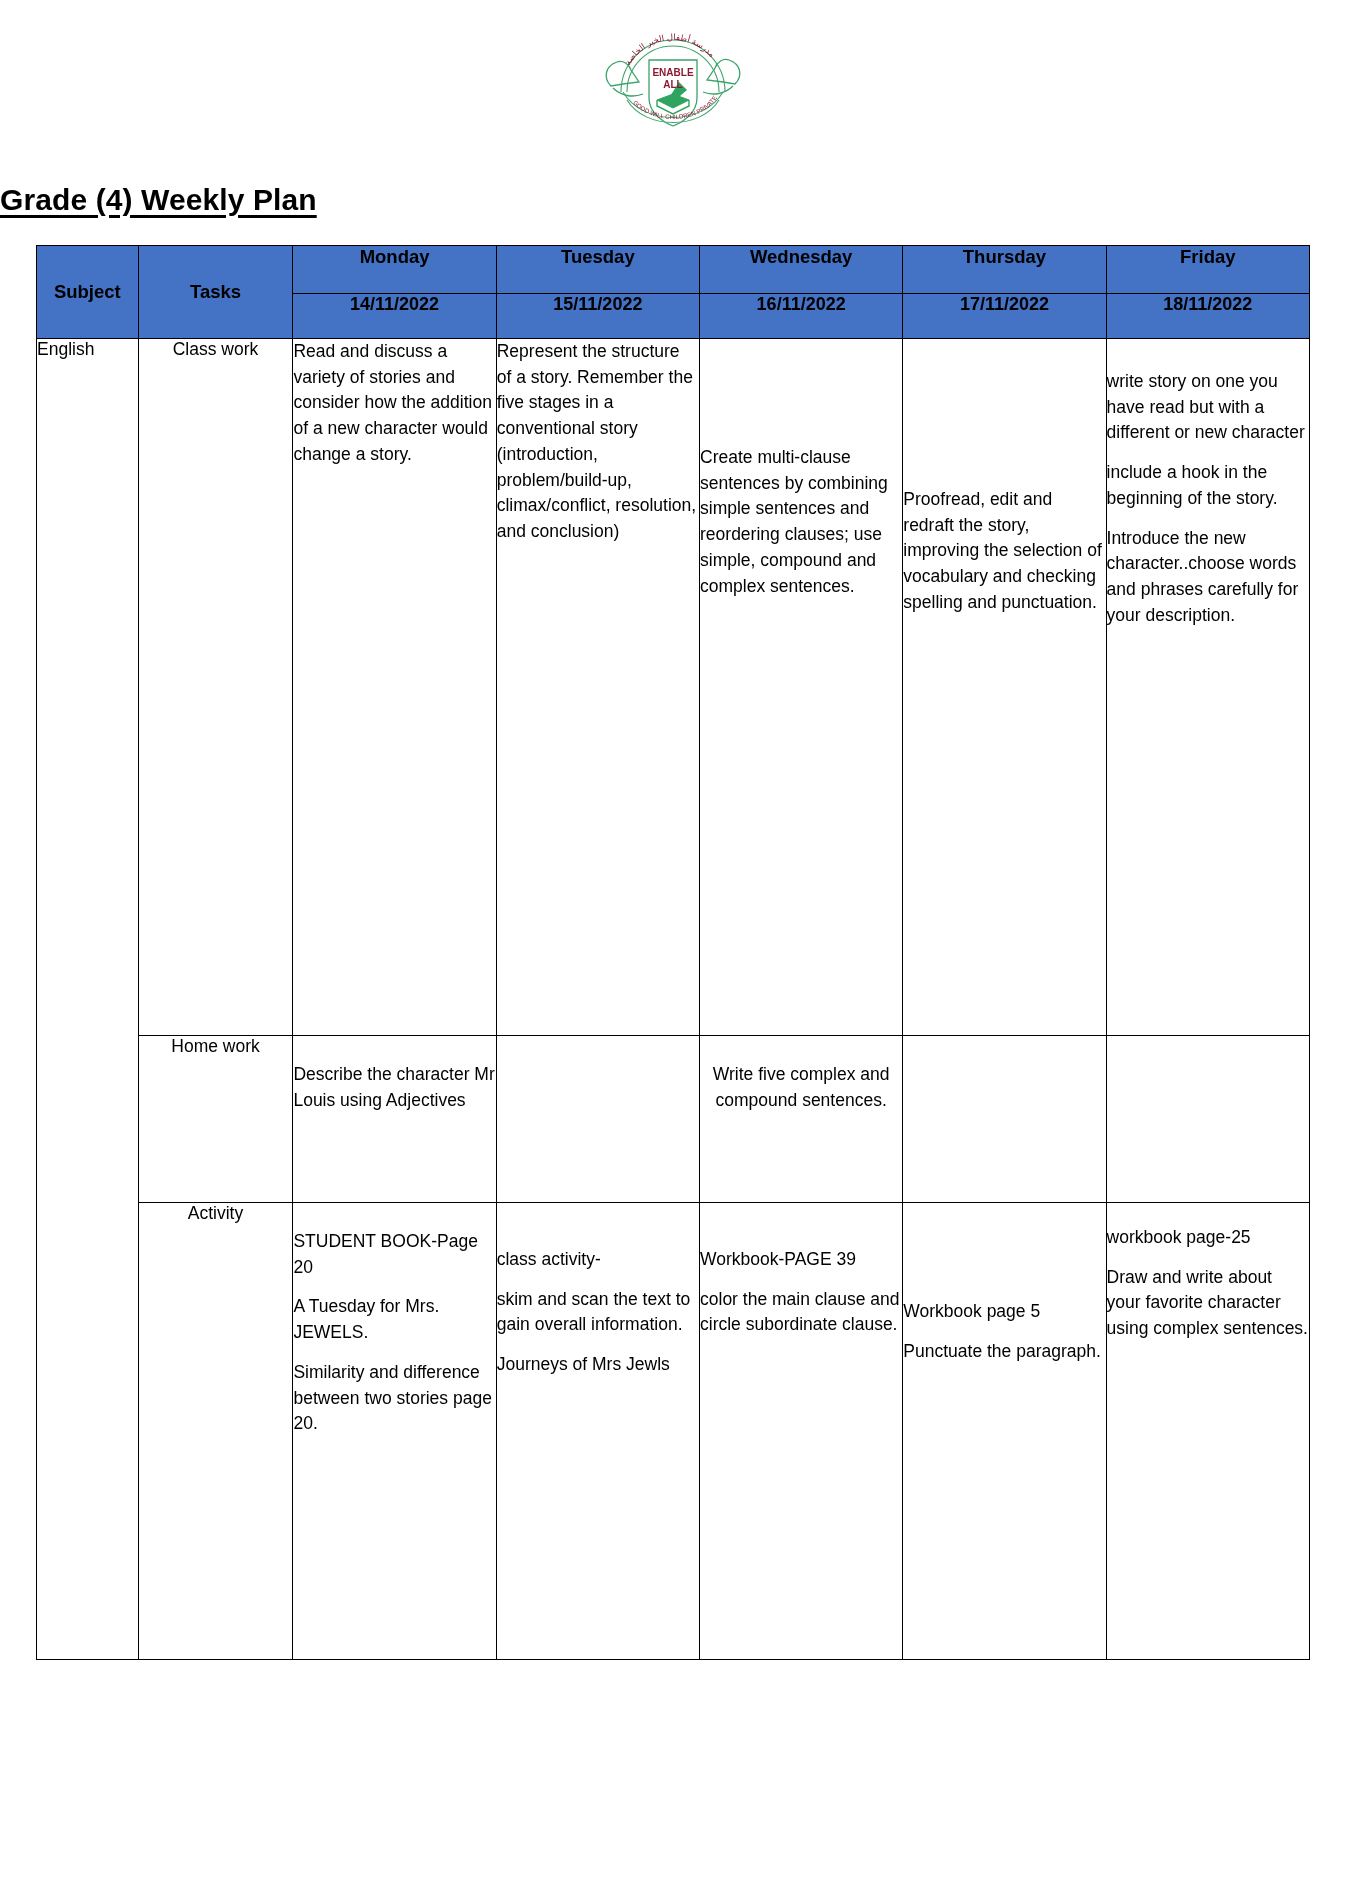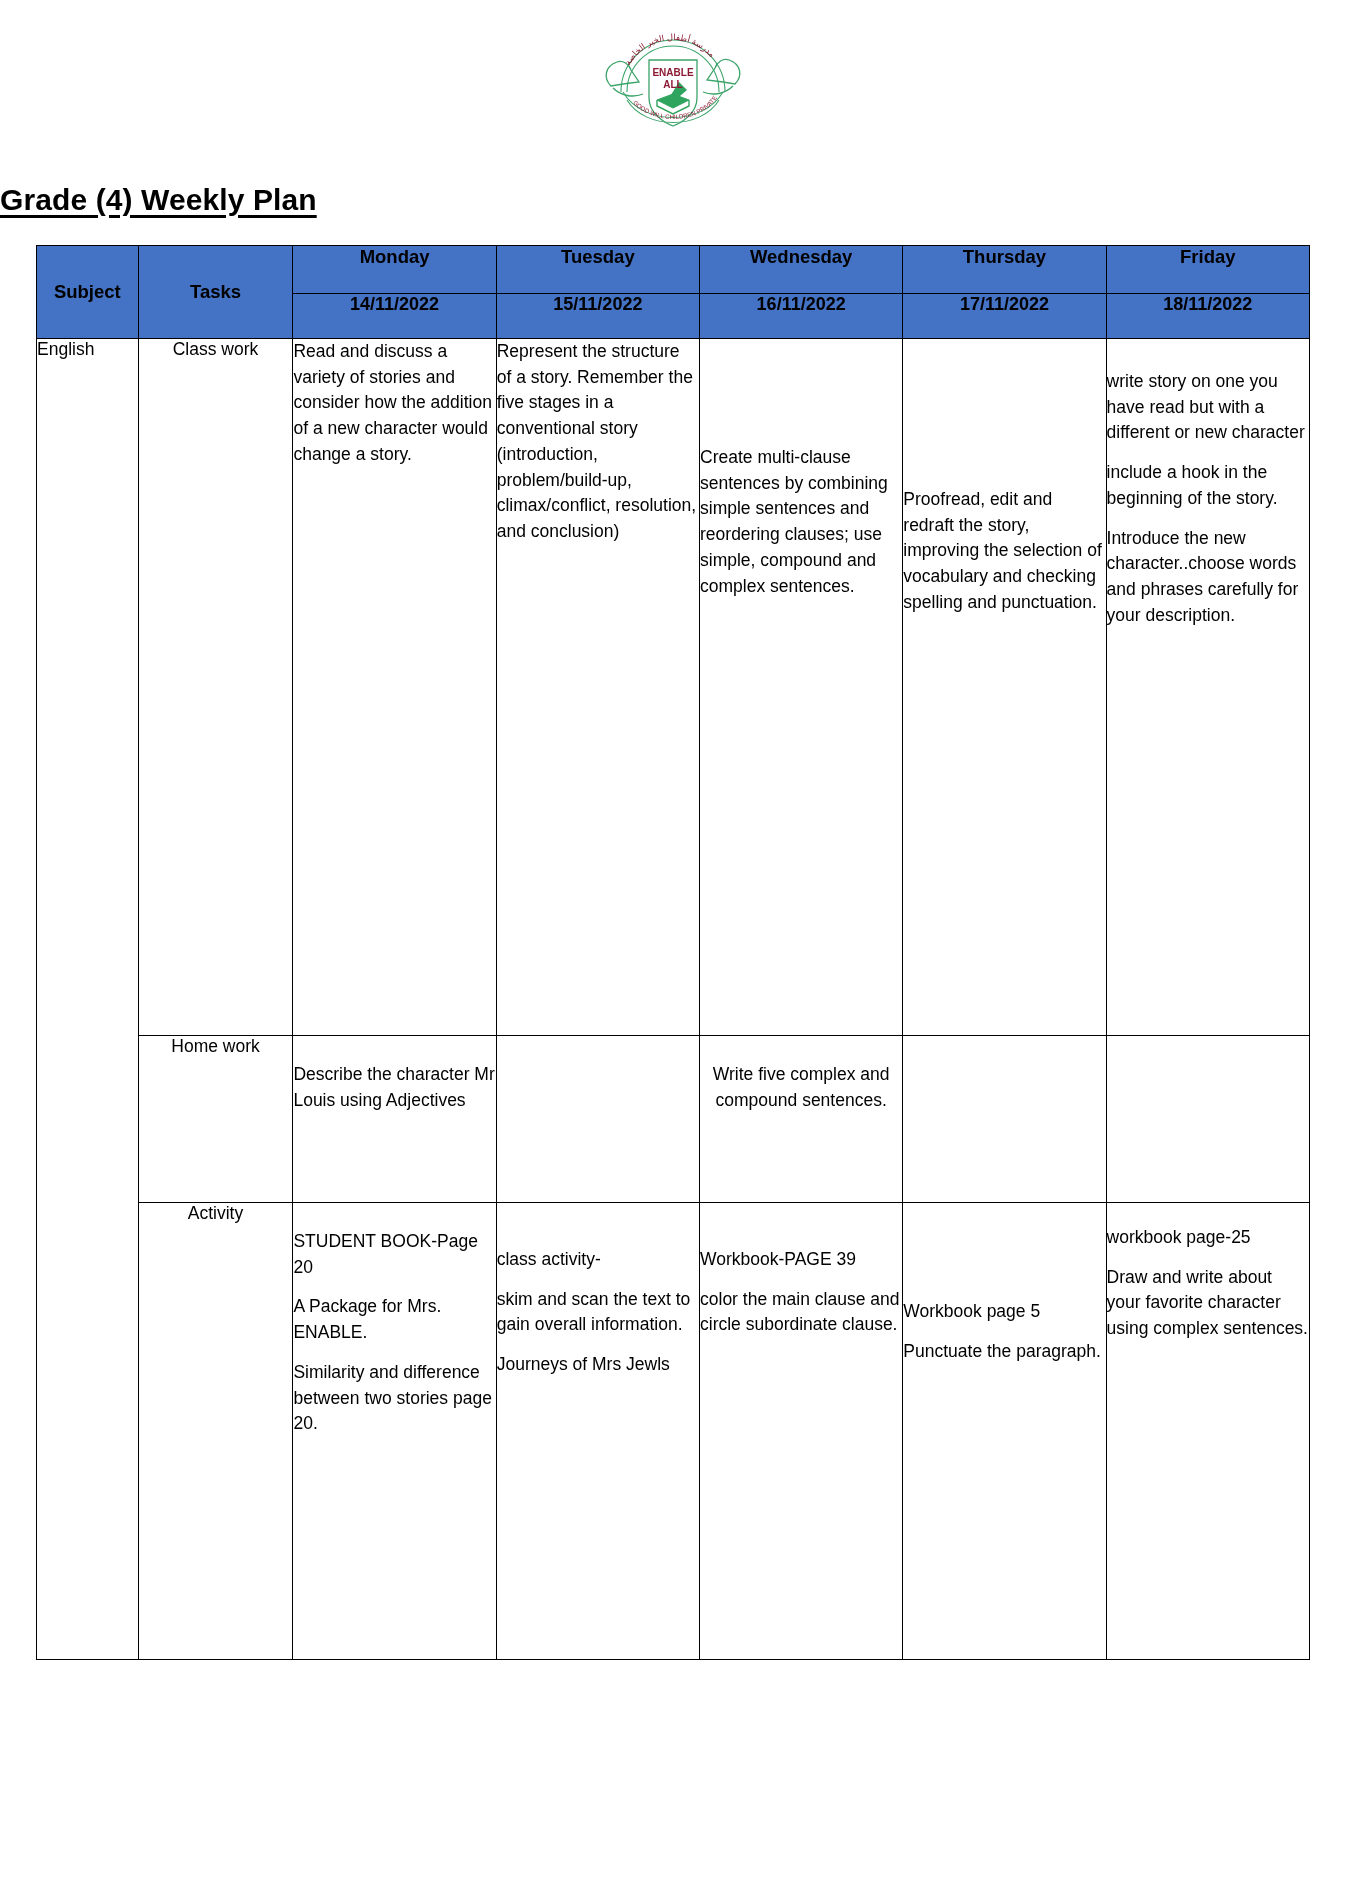--- a/index.html
+++ b/index.html
@@ -239,21 +239,21 @@
               <p>Write five complex and compound sentences.</p>
             </td>
           <td class="cell"></td>
           <td class="cell"></td>
         </tr>
 
         <tr class="row-activity">
           <td class="tasks-cell">Activity</td>
           <td class="cell top" style="padding-top:26px;">
               <p>STUDENT BOOK-Page 20</p>
-              <p>A Package for Mrs. ENABLE.</p>
+              <p>A Tuesday for Mrs. JEWELS.</p>
               <p>Similarity  and difference between two stories page 20.</p>
             </td>
           <td class="cell top" style="padding-top:44px;">
               <p>class activity-</p>
               <p>skim and scan the text to gain overall information.</p>
               <p>Journeys of Mrs Jewls</p>
             </td>
           <td class="cell top" style="padding-top:44px;">
               <p>Workbook-PAGE 39</p>
               <p>color the main clause and circle subordinate clause.</p>

